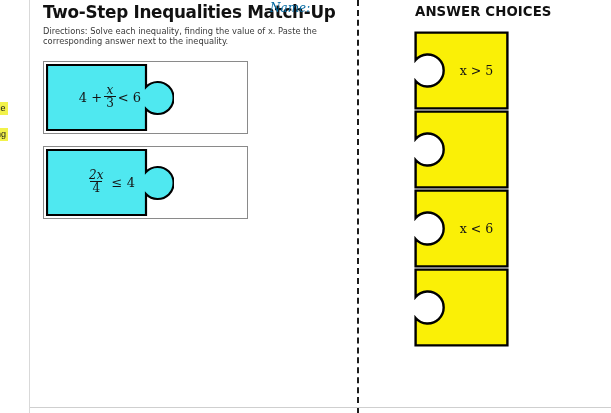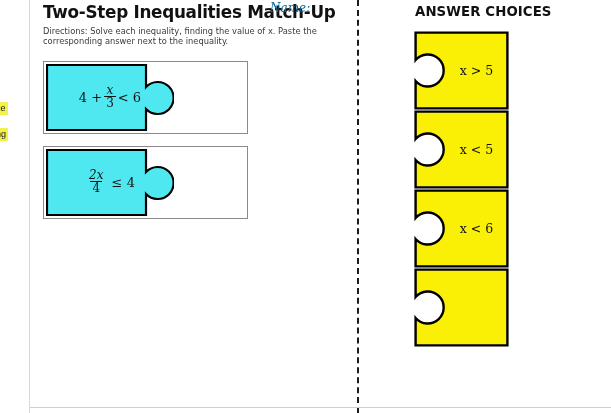--- a/index.html
+++ b/index.html
@@ -205,21 +205,20 @@
       <svg width="95" height="79" viewBox="0 0 95 79" xmlns="http://www.w3.org/2000/svg">
         <path d="M1.6,1.6 H93.4 V77.4 H1.6 V50 A16,16 0 1 0 1.6,29 Z" fill="#FAF006" stroke="#000000" stroke-width="2.4" stroke-linejoin="miter"></path>
       </svg>
       <div class="ans it">x &gt; 5</div>
     </div>
 
     <div class="piece-a">
       <svg width="95" height="79" viewBox="0 0 95 79" xmlns="http://www.w3.org/2000/svg">
         <path d="M1.6,1.6 H93.4 V77.4 H1.6 V50 A16,16 0 1 0 1.6,29 Z" fill="#FAF006" stroke="#000000" stroke-width="2.4" stroke-linejoin="miter"></path>
       </svg>
-      <div class="ans it">x &lt; 5</div>
     </div>
 
     <div class="piece-a">
       <svg width="95" height="79" viewBox="0 0 95 79" xmlns="http://www.w3.org/2000/svg">
         <path d="M1.6,1.6 H93.4 V77.4 H1.6 V50 A16,16 0 1 0 1.6,29 Z" fill="#FAF006" stroke="#000000" stroke-width="2.4" stroke-linejoin="miter"></path>
       </svg>
       <div class="ans it">x &lt; 6</div>
     </div>
 
     <div class="piece-a">

